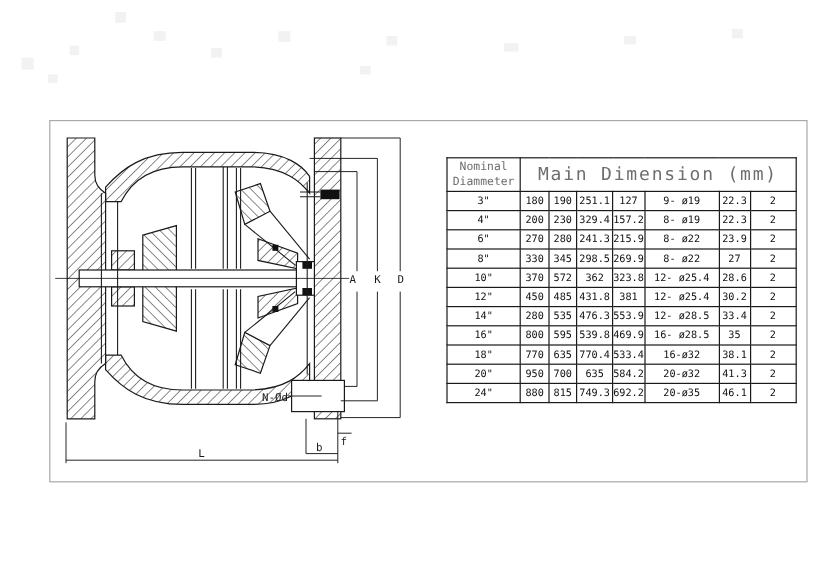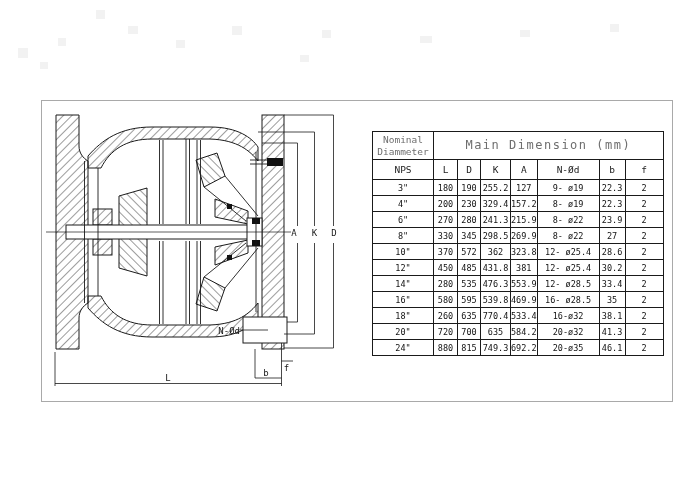--- a/index.html
+++ b/index.html
@@ -8,21 +8,21 @@
   .frame{position:absolute;left:41px;top:100px;width:630px;height:300px;
          border:1px solid #a9a9a9;}
   svg.draw{position:absolute;left:0;top:0;}
   svg.draw text{font-family:"DejaVu Sans Mono","Liberation Mono",monospace;
                 font-size:9px;fill:#1a1a1a;}
   table.dim{position:absolute;left:372px;top:131px;border-collapse:collapse;
             table-layout:fixed;background:#fff;border-radius:18px;}
   table.dim td,table.dim th{border:1px solid #1a1a1a;text-align:center;vertical-align:middle;
             padding:0;font-weight:normal;white-space:nowrap;overflow:visible;}
   .hdr-top{height:28px;color:#6e6e6e;font-size:9.5px;line-height:1.25;}
-  .hdr-main{letter-spacing:1.5px;font-size:12px;}
+  .hdr-main{letter-spacing:1.5px;font-size:15px;}
   .hdr-cols th{height:19px;font-size:9.5px;color:#222;}
   table.dim tbody td{height:15px;font-size:8.5px;color:#111;}
   table.dim tbody td:first-child{font-size:8.5px;}
 </style>
 </head>
 <body>
 
 <div class="sheet">
 
   <div class="frame"></div>
@@ -149,37 +149,27 @@
         <col style="width:38px">
     </colgroup>
     <thead>
       <tr class="hdr-top">
         <th>
           <div>Nominal</div>
           <div>Diammeter</div>
         </th>
         <th class="hdr-main" colspan="7">Main Dimension (mm)</th>
       </tr>
-      <tr class="hdr-cols">
-        <th>NPS</th>
-        <th>L</th>
-        <th>D</th>
-        <th>K</th>
-        <th>A</th>
-        <th>N-Ød</th>
-        <th>b</th>
-        <th>f</th>
-      </tr>
     </thead>
     <tbody>
         <tr>
           <td>3"</td>
           <td>180</td>
           <td>190</td>
-          <td>255.2</td>
+          <td>251.1</td>
           <td>127</td>
           <td>9- ø19</td>
           <td>22.3</td>
           <td>2</td>
         </tr>
         <tr>
           <td>4"</td>
           <td>200</td>
           <td>230</td>
           <td>329.4</td>
@@ -233,41 +223,41 @@
           <td>280</td>
           <td>535</td>
           <td>476.3</td>
           <td>553.9</td>
           <td>12- ø28.5</td>
           <td>33.4</td>
           <td>2</td>
         </tr>
         <tr>
           <td>16"</td>
-          <td>580</td>
+          <td>800</td>
           <td>595</td>
           <td>539.8</td>
           <td>469.9</td>
           <td>16- ø28.5</td>
           <td>35</td>
           <td>2</td>
         </tr>
         <tr>
           <td>18"</td>
-          <td>260</td>
+          <td>770</td>
           <td>635</td>
           <td>770.4</td>
           <td>533.4</td>
           <td>16-ø32</td>
           <td>38.1</td>
           <td>2</td>
         </tr>
         <tr>
           <td>20"</td>
-          <td>720</td>
+          <td>950</td>
           <td>700</td>
           <td>635</td>
           <td>584.2</td>
           <td>20-ø32</td>
           <td>41.3</td>
           <td>2</td>
         </tr>
         <tr>
           <td>24"</td>
           <td>880</td>

